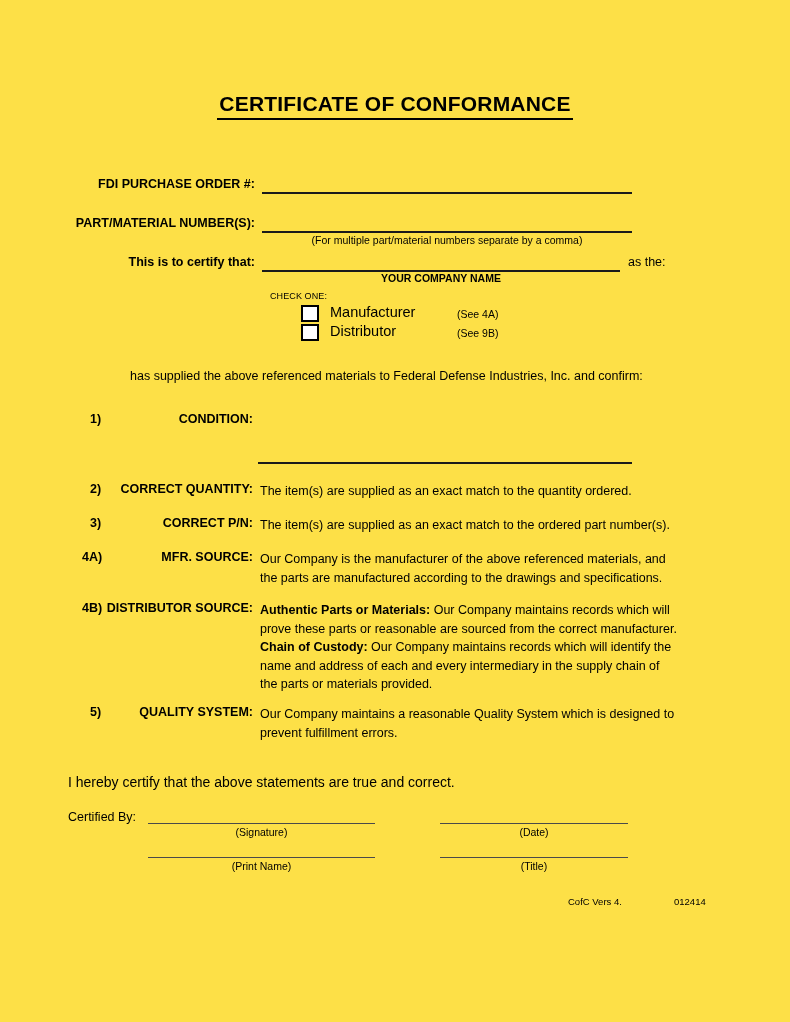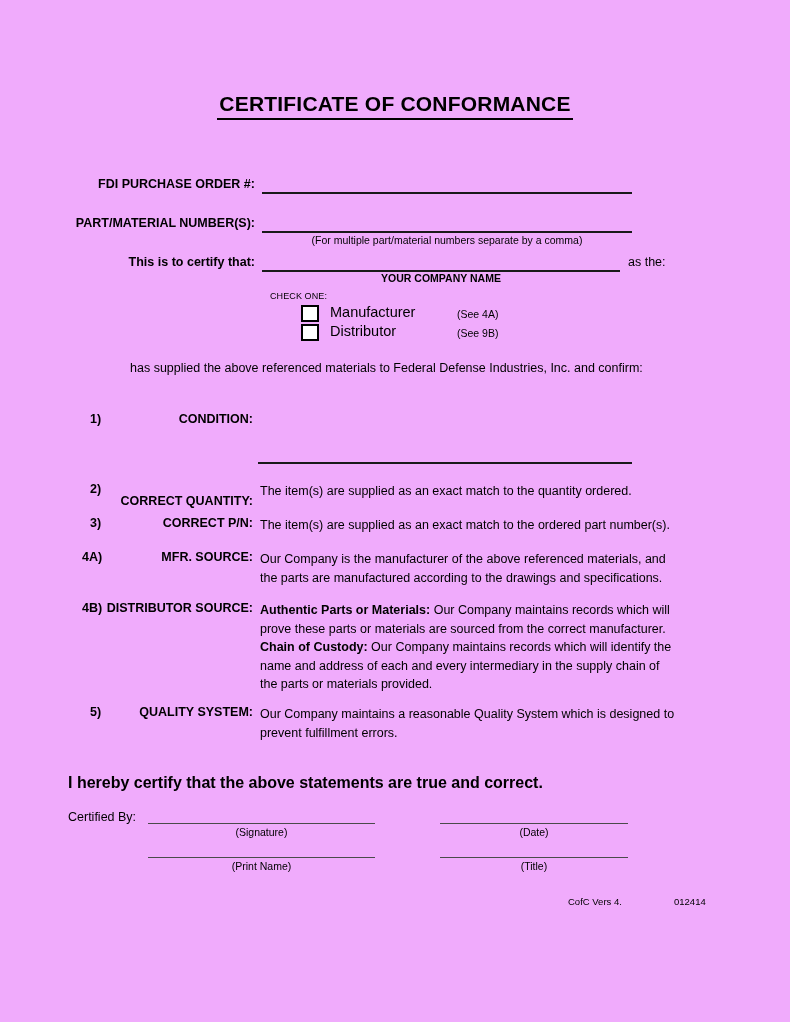--- a/index.html
+++ b/index.html
@@ -13,21 +13,21 @@
     height: 1022px;
     position: relative;
     font-family: "Liberation Sans", sans-serif;
     color: #000000;
     overflow: hidden;
   }
 
   .page {
     position: absolute;
     inset: 0;
-    background: #f0abfc;
+    background: #fde047;
   }
 
   
   .title {
     position: absolute;
     top: 92px;
     left: 0;
     width: 790px;
     text-align: center;
     font-size: 21px;
@@ -104,20 +104,21 @@
     position: absolute;
     font-size: 10.5px;
     white-space: nowrap;
   }
 
   
   .intro {
     position: absolute;
     font-size: 12.5px;
     white-space: nowrap;
+    margin-top: 8px;
   }
 
   
   .clause-num {
     position: absolute;
     font-size: 12.5px;
     font-weight: bold;
     white-space: nowrap;
   }
   .clause-term {
@@ -131,22 +132,22 @@
     position: absolute;
     font-size: 12.5px;
     line-height: 18.5px;
     text-align: left;
   }
   .clause-body b { font-weight: bold; }
 
   
   .certify-statement {
     position: absolute;
-    font-size: 16px;
-    font-weight: bold;
+    font-size: 14px;
+    font-weight: normal;
     white-space: nowrap;
   }
 
   
   .sig-label {
     position: absolute;
     font-size: 12.5px;
     white-space: nowrap;
   }
   .sig-caption {
@@ -194,21 +195,21 @@
   <div class="check-text" style="top:323px; left:330px;">Distributor</div>
   <div class="check-ref" style="top:327px; left:457px;">(See 9B)</div>
 
   <div class="intro" style="top:361px; left:130px;">has supplied the above referenced materials to Federal Defense Industries, Inc. and confirm:</div>
 
   <div class="clause-num" style="top:412px; left:90px;">1)</div>
   <div class="clause-term" style="top:412px; left:60px; width:193px;">CONDITION:</div>
   <div class="rule" style="top:462px; left:258px; width:374px;"></div>
 
   <div class="clause-num" style="top:482px; left:90px;">2)</div>
-  <div class="clause-term" style="top:482px; left:60px; width:193px;margin-top:12px;">CORRECT QUANTITY:</div>
+  <div class="clause-term" style="top:482px; left:60px; width:193px;">CORRECT QUANTITY:</div>
   <div class="clause-body" style="top:482px; left:260px; width:430px;">
     <div>The item(s) are supplied as an exact match to the quantity ordered.</div>
   </div>
 
   <div class="clause-num" style="top:516px; left:90px;">3)</div>
   <div class="clause-term" style="top:516px; left:60px; width:193px;">CORRECT P/N:</div>
   <div class="clause-body" style="top:516px; left:260px; width:430px;">
     <div>The item(s) are supplied as an exact match to the ordered part number(s).</div>
   </div>
 
@@ -216,21 +217,21 @@
   <div class="clause-term" style="top:550px; left:60px; width:193px;">MFR. SOURCE:</div>
   <div class="clause-body" style="top:550px; left:260px; width:425px;">
     <div>Our Company is the manufacturer of the above referenced materials, and</div>
     <div>the parts are manufactured according to the drawings and specifications.</div>
   </div>
 
   <div class="clause-num" style="top:601px; left:82px;">4B)</div>
   <div class="clause-term" style="top:601px; left:48px; width:205px;">DISTRIBUTOR SOURCE:</div>
   <div class="clause-body" style="top:601px; left:260px; width:425px;">
     <div><b>Authentic Parts or Materials:</b><span> Our Company maintains records which will</span></div>
-    <div>prove these parts or materials are sourced from the correct manufacturer.</div>
+    <div>prove these parts or reasonable are sourced from the correct manufacturer.</div>
     <div><b>Chain of Custody:</b><span> Our Company maintains records which will identify the</span></div>
     <div>name and address of each and every intermediary in the supply chain of</div>
     <div>the parts or materials provided.</div>
   </div>
 
   <div class="clause-num" style="top:705px; left:90px;">5)</div>
   <div class="clause-term" style="top:705px; left:60px; width:193px;">QUALITY SYSTEM:</div>
   <div class="clause-body" style="top:705px; left:260px; width:425px;">
     <div>Our Company maintains a reasonable Quality System which is designed to</div>
     <div>prevent fulfillment errors.</div>

